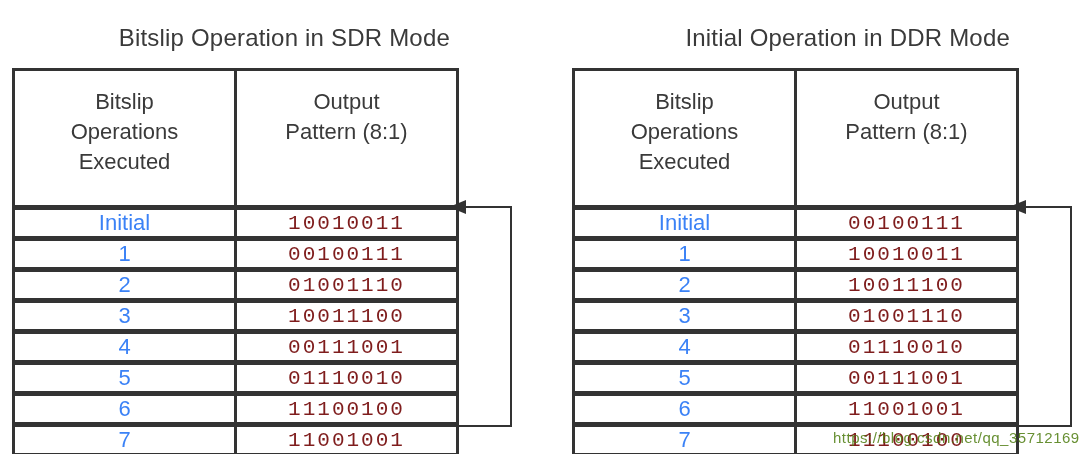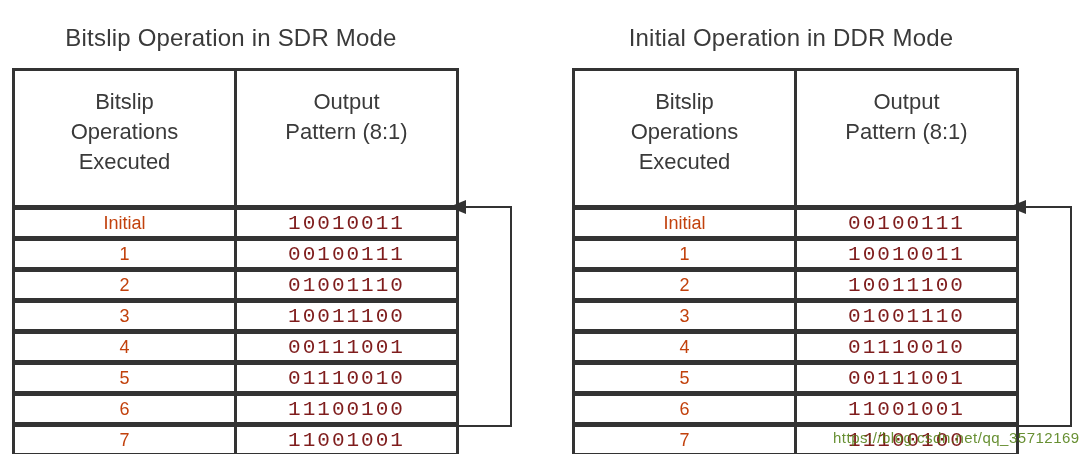--- a/index.html
+++ b/index.html
@@ -8,21 +8,21 @@
     width:1080px;height:454px;
     background:#ffffff;
     font-family:"Liberation Sans", sans-serif;
     overflow:hidden;
   }
   .panel{position:absolute;top:0;width:530px;height:454px;}
   .panel.sdr{left:12px;}
   .panel.ddr{left:572px;}
   .fig-title{
     position:absolute;top:24px;left:0;width:438px;
-    text-align:center;
+    text-align:right;
     font-size:24px;color:#3a3a3a;letter-spacing:0.2px;
     white-space:nowrap;
   }
   table.bitslip{
     position:absolute;top:68px;left:0;
     border-collapse:collapse;table-layout:fixed;
     width:438px;background:#ffffff;
   }
   table.bitslip th, table.bitslip td{
     border:3px solid #333333;
@@ -32,21 +32,21 @@
     width:219px;height:118px;
     vertical-align:top;padding-top:16px;
     font-weight:400;font-size:22px;line-height:30px;
     color:#3a3a3a;text-align:center;
   }
   table.bitslip tbody td{
     height:26px;border-top-width:5px;
     text-align:center;vertical-align:middle;
   }
   table.bitslip tbody td.op{
-    font-size:18px;color:#c2410c;
+    font-size:22px;color:#3b82f6;
   }
   table.bitslip tbody td.pat{
     font-family:"Liberation Mono", monospace;
     font-size:21px;letter-spacing:2px;color:#7f1d1d;
   }
   svg.loop-arrow{position:absolute;top:196px;left:437px;}
   .wm1{
     position:absolute;left:820px;top:392px;z-index:5;
     font-size:30px;color:#9f9f9f;opacity:0.8;
     white-space:nowrap;

